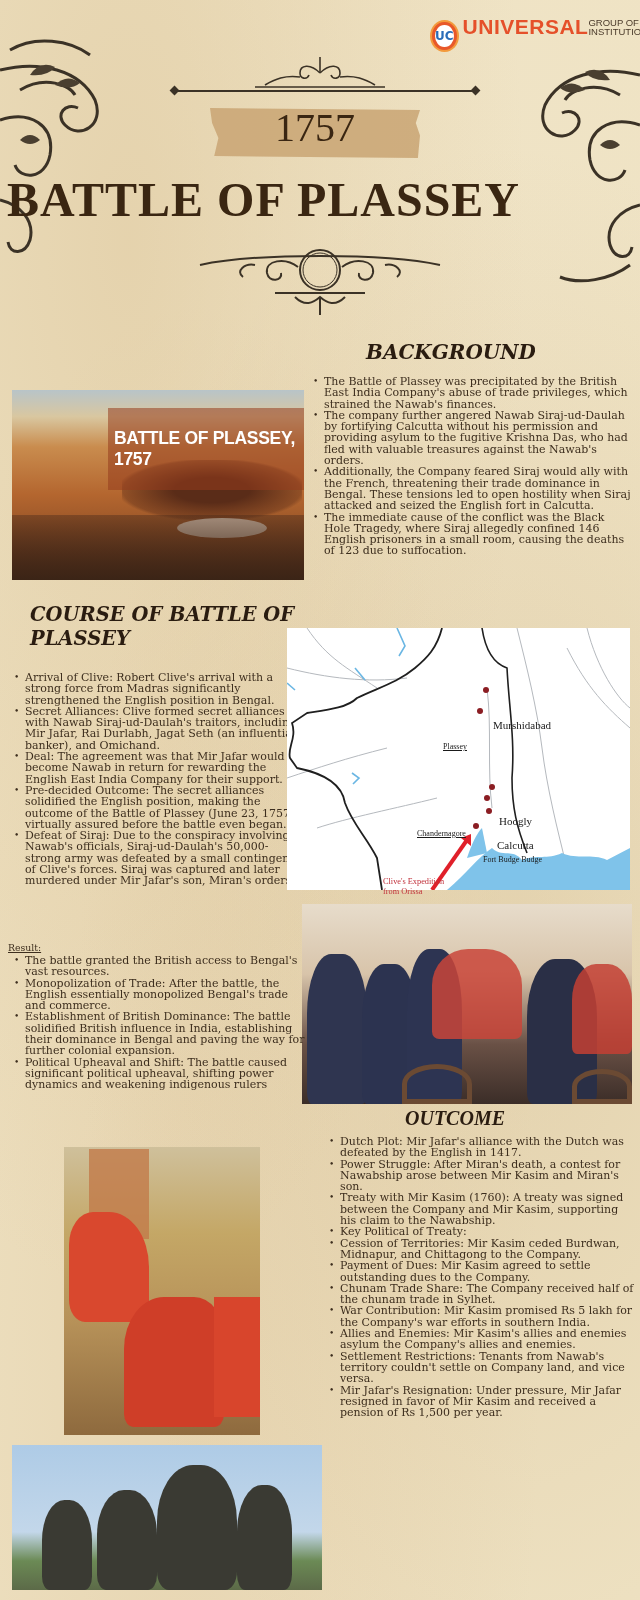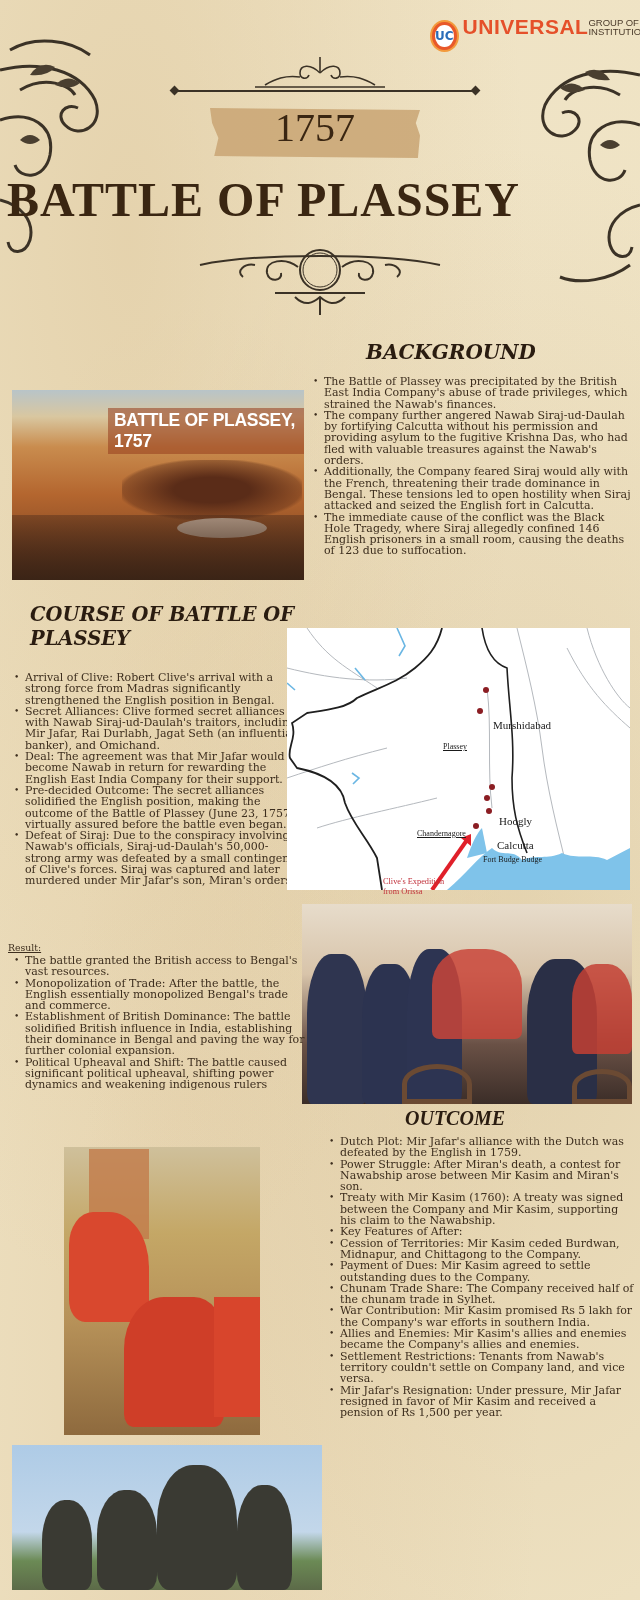--- a/index.html
+++ b/index.html
@@ -49,21 +49,21 @@
   .list-outcome { left: 329px; top: 1136px; width: 305px; }
 
   
   .img { overflow: hidden; }
   .img-battle1 { left: 12px; top: 390px; width: 292px; height: 190px;
     background:
       linear-gradient(180deg, #b8c4c8 0%, #d9c7a0 14%, #c98c4e 30%, #b4662f 55%, #6e3b1e 100%); }
   .img-battle1 .army { position: absolute; left: 110px; top: 70px; width: 180px; height: 60px; background: radial-gradient(ellipse, #5a2c18 30%, rgba(90,44,24,0.4) 70%, transparent 75%); }
   .img-battle1 .smoke { position: absolute; left: 165px; top: 128px; width: 90px; height: 20px; border-radius: 50%; background: #efe5d6; opacity: 0.85; }
   .img-battle1 .fore { position: absolute; left: 0; bottom: 0; width: 100%; height: 65px; background: linear-gradient(180deg, rgba(70,40,25,0.4), #3b2416); }
-  .img-battle1 .caption { position: absolute; left: 96px; top: 18px; padding: 2px 6px; background: rgba(150,60,30,0.55); font-family: "Liberation Sans", sans-serif; font-weight: bold; font-size: 17.5px; color: #fff; letter-spacing: -0.3px; }
+  .img-battle1 .caption { position: absolute; left: 96px; top: 18px; padding: 20px 6px; background: rgba(150,60,30,0.55); font-family: "Liberation Sans", sans-serif; font-weight: bold; font-size: 17.5px; color: #fff; letter-spacing: -0.3px; }
 
   .map { left: 287px; top: 628px; width: 343px; height: 262px; background: #ffffff; }
   .map svg { position: absolute; left: 0; top: 0; }
   .map-label { position: absolute; font-family: "Liberation Serif", serif; color: #1a1a1a; white-space: nowrap; margin-top: 36px; }
   .map-label.small { font-size: 8px; text-decoration: underline; }
   .map-label.big { font-size: 11px; }
   .map-label.red { color: #c0303a; font-size: 8.3px; line-height: 10px; }
   .map-dot { position: absolute; width: 6px; height: 6px; border-radius: 50%; background: #8b1d23; }
 
   .img-soldiers { left: 302px; top: 904px; width: 330px; height: 200px;
@@ -257,24 +257,24 @@
 
 <div class="abs img img-statue">
   <div class="bronze" style="left:30px;top:55px;width:50px;height:90px"></div>
   <div class="bronze" style="left:85px;top:45px;width:60px;height:100px"></div>
   <div class="bronze" style="left:145px;top:20px;width:80px;height:125px"></div>
   <div class="bronze" style="left:225px;top:40px;width:55px;height:105px"></div>
 </div>
 
 <h2 class="abs heading h-outcome">OUTCOME</h2>
 <ul class="abs bullets list-outcome">
-  <li>Dutch Plot: Mir Jafar's alliance with the Dutch was defeated by the English in 1759.</li>
+  <li>Dutch Plot: Mir Jafar's alliance with the Dutch was defeated by the English in 1417.</li>
   <li>Power Struggle: After Miran's death, a contest for Nawabship arose between Mir Kasim and Miran's son.</li>
   <li>Treaty with Mir Kasim (1760): A treaty was signed between the Company and Mir Kasim, supporting his claim to the Nawabship.</li>
-  <li>Key Features of After:</li>
+  <li>Key Political of Treaty:</li>
   <li>Cession of Territories: Mir Kasim ceded Burdwan, Midnapur, and Chittagong to the Company.</li>
   <li>Payment of Dues: Mir Kasim agreed to settle outstanding dues to the Company.</li>
   <li>Chunam Trade Share: The Company received half of the chunam trade in Sylhet.</li>
   <li>War Contribution: Mir Kasim promised Rs 5 lakh for the Company's war efforts in southern India.</li>
-  <li>Allies and Enemies: Mir Kasim's allies and enemies became the Company's allies and enemies.</li>
+  <li>Allies and Enemies: Mir Kasim's allies and enemies asylum the Company's allies and enemies.</li>
   <li>Settlement Restrictions: Tenants from Nawab's territory couldn't settle on Company land, and vice versa.</li>
   <li>Mir Jafar's Resignation: Under pressure, Mir Jafar resigned in favor of Mir Kasim and received a pension of Rs 1,500 per year.</li>
 </ul>
 
 </body></html>

